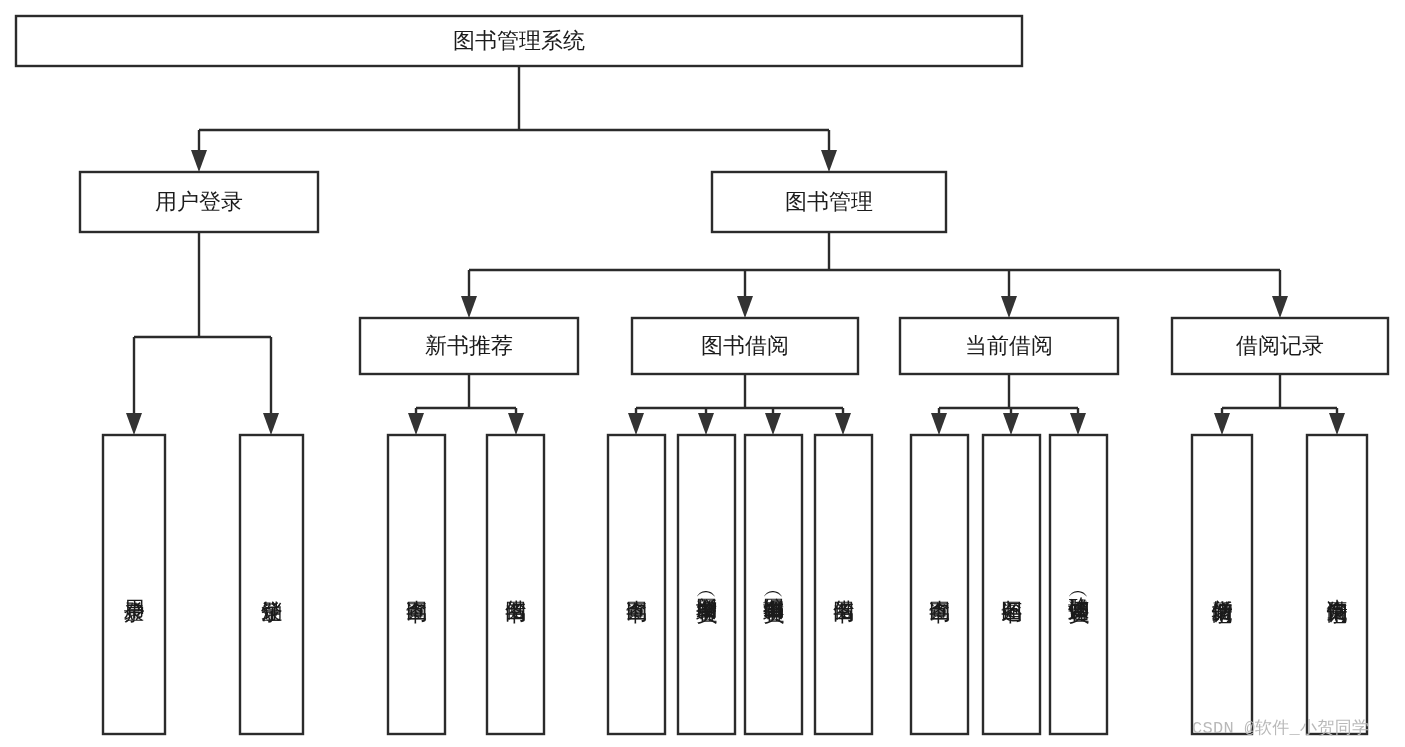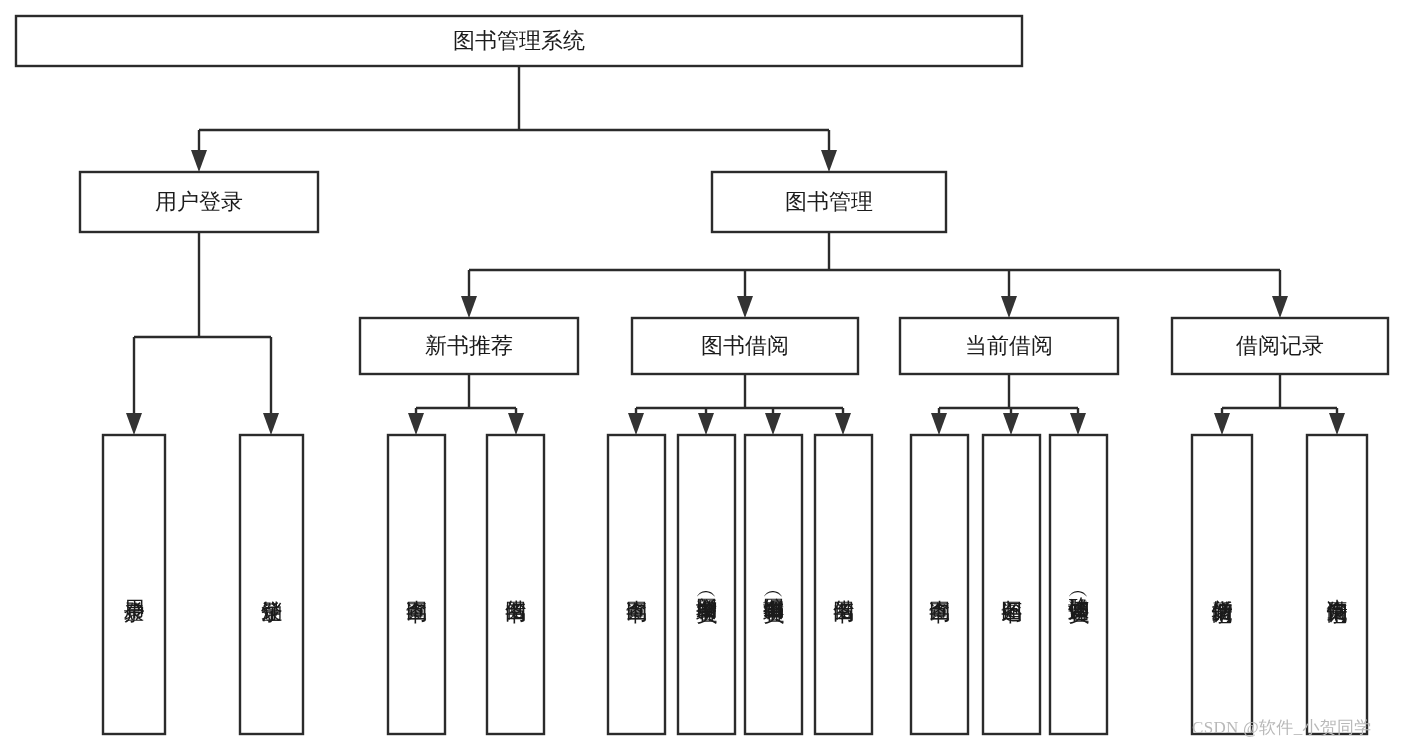--- a/index.html
+++ b/index.html
@@ -65,21 +65,21 @@
     line-height: 1.06;
     letter-spacing: 1px;
     color: #1b1b1b;
     white-space: nowrap;
     text-align: center;
   }
   .watermark {
     position: absolute;
     left: 1192px;
     top: 716px;
-    font-family: Liberation Serif, serif;
+    font-family: Liberation Mono, monospace;
     font-size: 17px;
     color: #b9b9b9;
     white-space: nowrap;
     letter-spacing: 0.3px;
   }
 </style>
 </head>
 <body>
 
 <div id="diagram-root">

